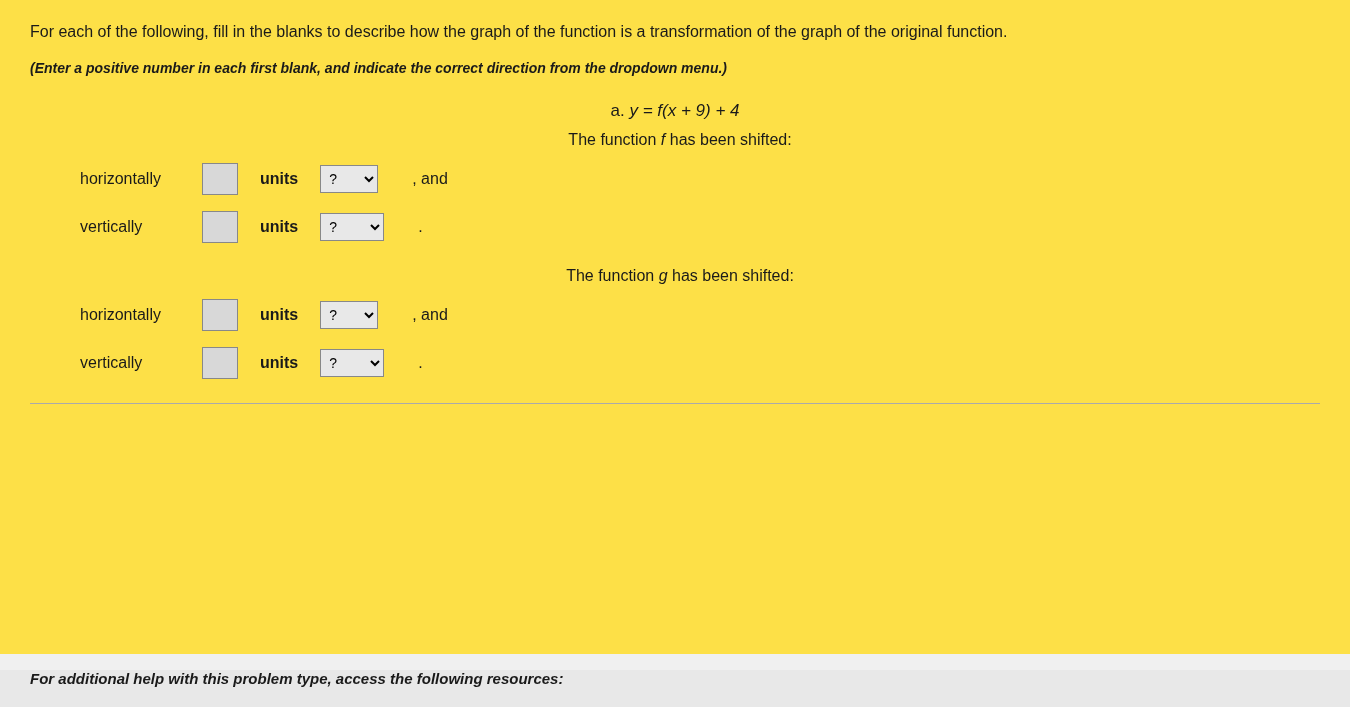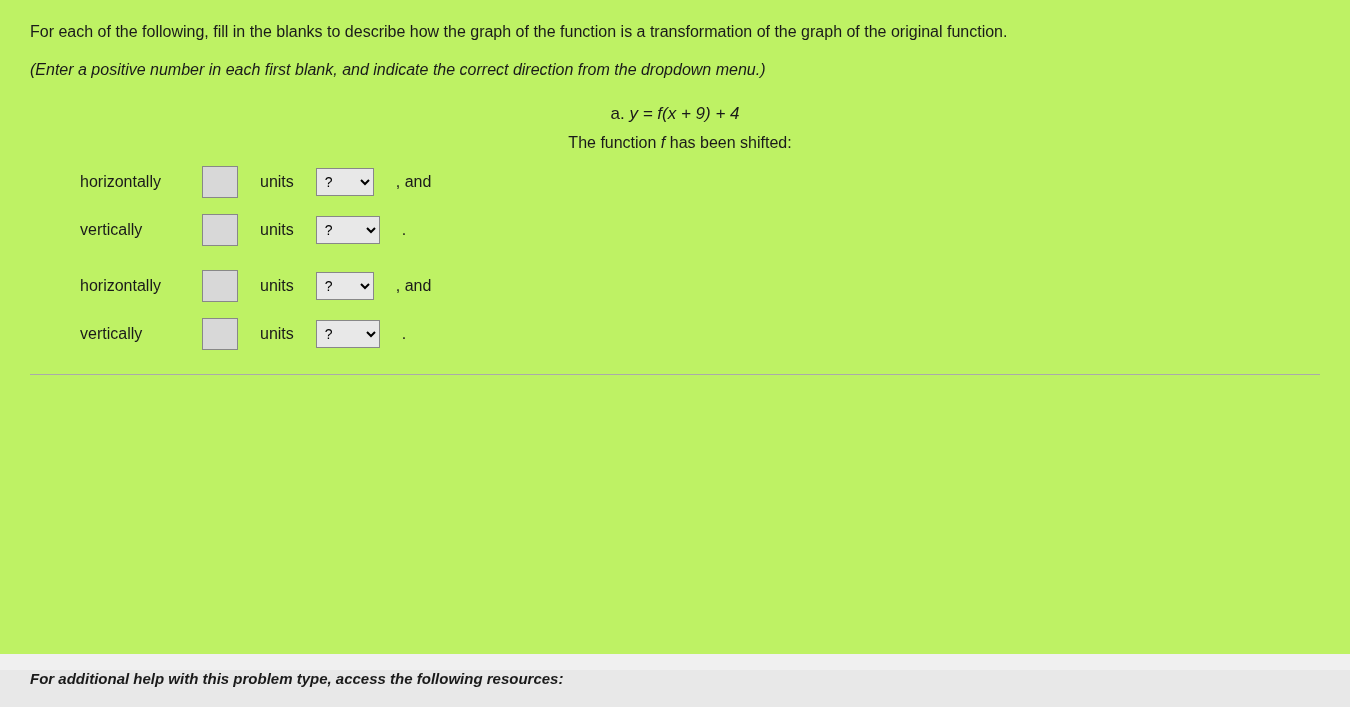--- a/index.html
+++ b/index.html
@@ -11,39 +11,40 @@
     body {
       font-family: Arial, sans-serif;
       background-color: #f0f0f0;
       width: 1350px;
       min-height: 707px;
       display: flex;
       flex-direction: column;
     }
 
     .main-container {
-      background-color: #bef264;
+      background-color: #fde047;
       padding: 20px 30px;
       flex: 1;
       position: relative;
     }
 
     .instructions {
       font-size: 16px;
       color: #1a1a1a;
       margin-bottom: 14px;
       line-height: 1.5;
     }
 
     .sub-instructions {
-      font-size: 16px;
+      font-size: 14px;
       color: #1a1a1a;
       font-style: italic;
       margin-bottom: 22px;
       line-height: 1.5;
+      font-weight: bold;
     }
 
     .part {
       margin-bottom: 24px;
     }
 
     .part-label {
       font-size: 17px;
       color: #1a1a1a;
       margin-bottom: 10px;
@@ -81,38 +82,39 @@
       background-color: #d8d8d8;
       font-size: 15px;
       text-align: center;
       outline: none;
       padding: 2px;
     }
 
     .units-label {
       font-size: 16px;
       color: #1a1a1a;
+      font-weight: bold;
     }
 
     .dropdown-select {
       height: 28px;
       border: 1px solid #888;
       background-color: #e8e8e8;
       font-size: 14px;
       padding: 0 4px;
       cursor: pointer;
       min-width: 50px;
       outline: none;
       appearance: auto;
     }
 
     .connector {
       font-size: 16px;
       color: #1a1a1a;
-      margin-left: 0;
+      margin-left: 12px;
     }
 
     .divider {
       border: none;
       border-top: 1px solid #aaa;
       margin: 20px 0 14px 0;
     }
 
     .footer-text {
       font-size: 15px;
@@ -164,20 +166,23 @@
       <select class="dropdown-select">
         <option>?</option>
         <option>up</option>
         <option>down</option>
       </select>
       <span class="connector">.</span>
     </div>
   </div>
 
   <div class="part">
+    <div class="shift-description">
+      <span>The function <em>g</em> has been shifted:</span>
+    </div>
 
     <div class="shift-row">
       <span class="direction-label">horizontally</span>
       <input type="text" class="number-input" value="" style="">
       <span class="units-label">units</span>
       <select class="dropdown-select">
         <option>?</option>
         <option>left</option>
         <option>right</option>
       </select>

